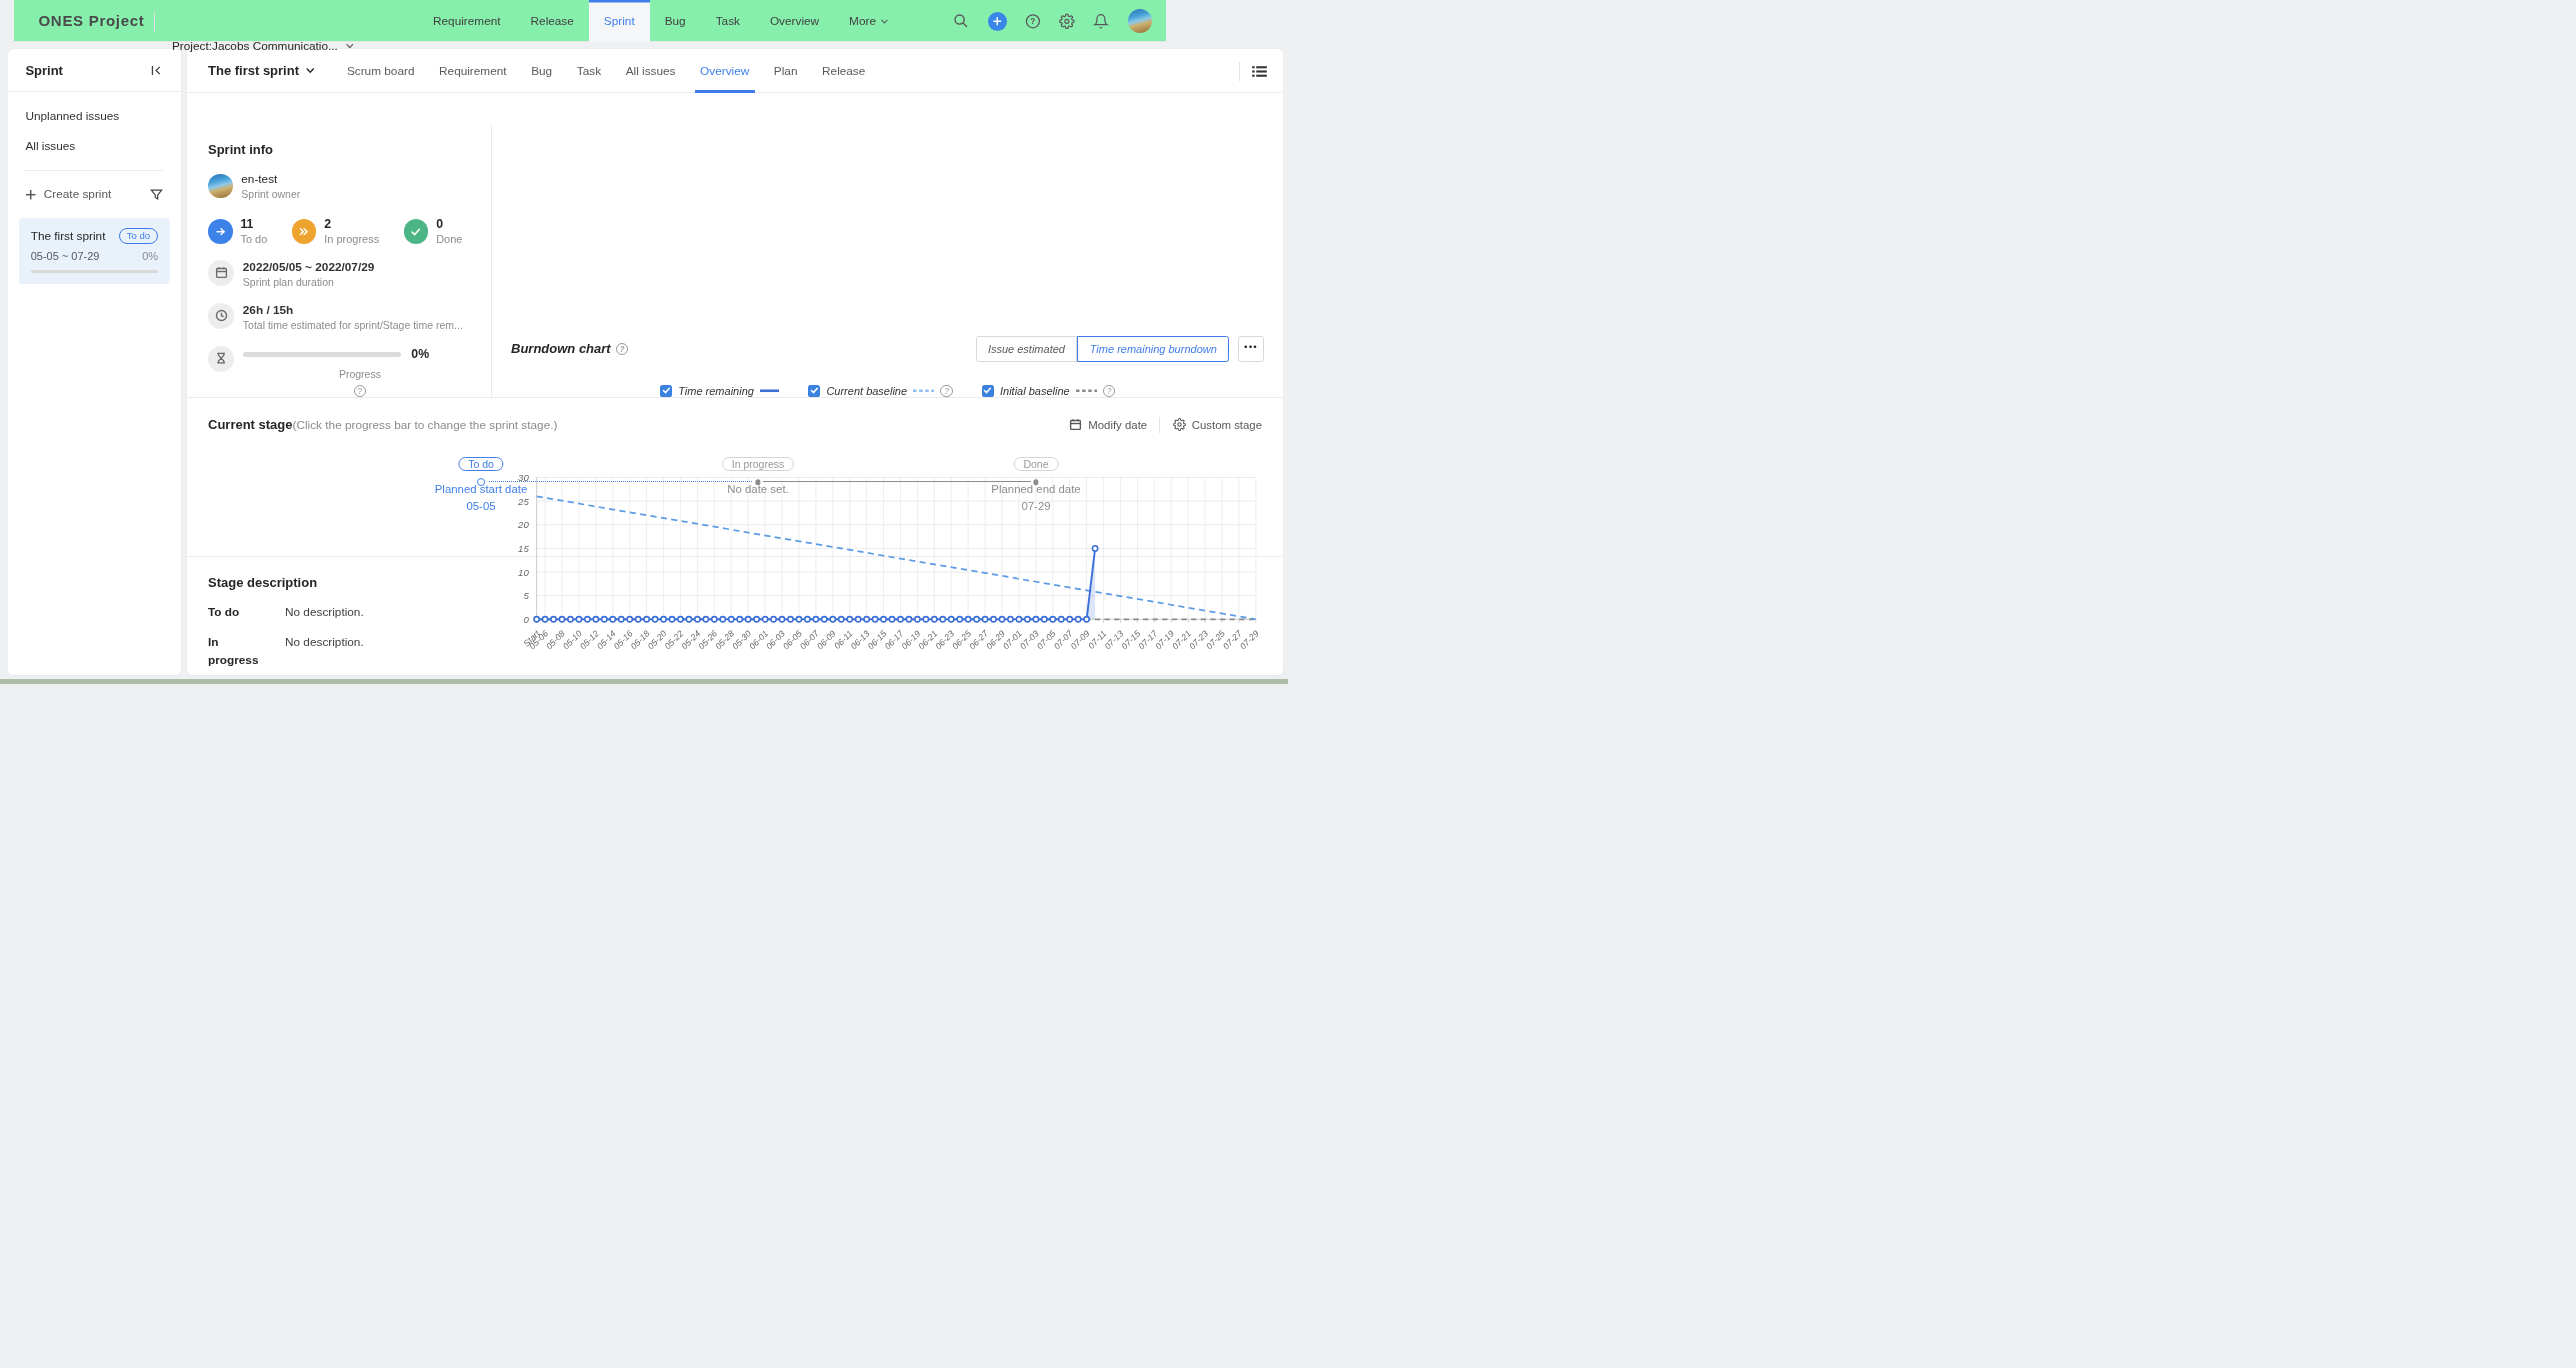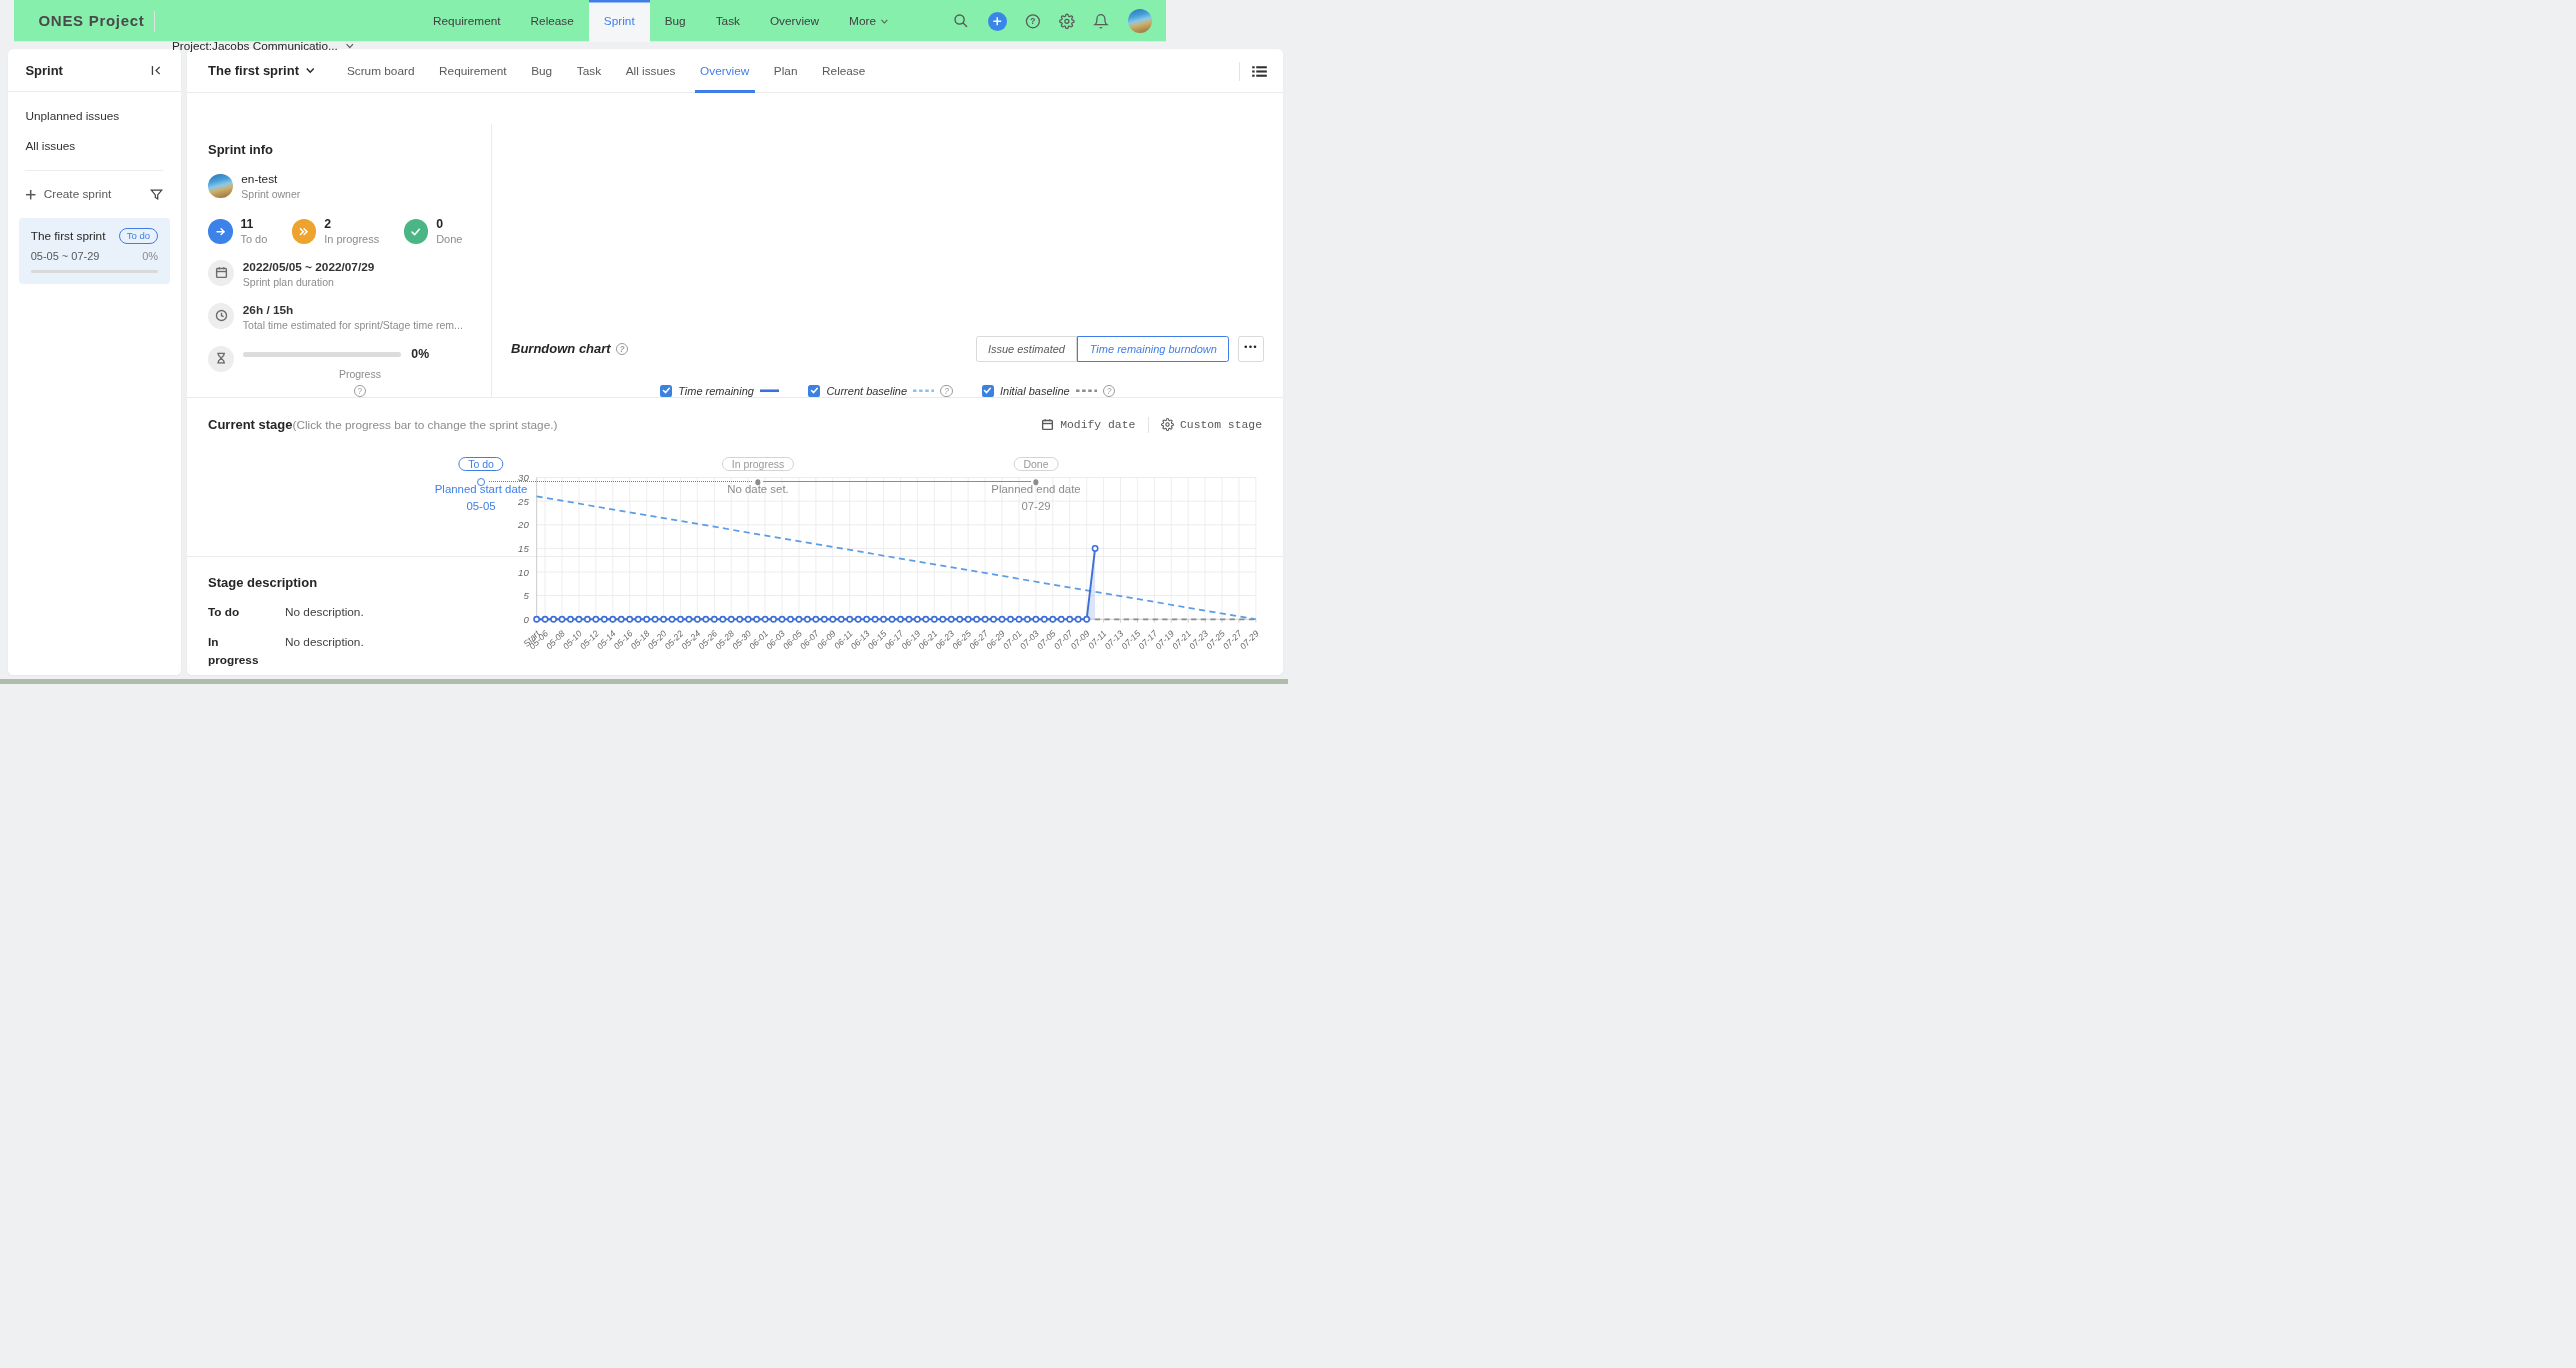--- a/index.html
+++ b/index.html
@@ -89,21 +89,21 @@
   .lg-item { display:flex; align-items:center; gap:6.1px; font-size:11px; color:#333; cursor:pointer; }
   .cbx { width:12.3px; height:12.3px; border-radius:2.6px; background:#3b82e0; display:flex; align-items:center; justify-content:center; flex:none; }
   .chart-wrap { position:absolute; left:0; top:149px; width:791px; height:210px; }
 
   
   .stage-sec { height:158px; padding:0 21px; position:relative; }
   .stage-head { display:flex; align-items:center; padding-top:19px; }
   .stage-title { font-size:13px; font-weight:700; }
   .stage-sub { font-size:11.8px; color:#8c8c8c; }
   .stage-actions { margin-left:auto; display:flex; align-items:center; gap:12.3px; }
-  .sa-btn { display:flex; align-items:center; gap:6.1px; font-size:11.4px; color:#595959; cursor:pointer;font-family:Liberation Mono, monospace; }
+  .sa-btn { display:flex; align-items:center; gap:6.1px; font-size:11.4px; color:#595959; cursor:pointer; }
   .sa-div { width:0.9px; height:15.8px; background:#e3e3e3; }
   .stage-track { position:relative; height:105px; margin-top:3.5px; }
   .st-pill { position:absolute; transform:translateX(-50%); top:19px; }
   .st-pill .pill2 { font-size:10.5px; line-height:17.5px; padding:0 8.8px; border-radius:9.6px; border:0.9px solid #d4d4d4; color:#999; background:#fff; cursor:pointer; }
   .st-pill .pill2.active { border-color:#3f7ee8; color:#3f7ee8; }
   .st-node { position:absolute; top:46px; transform:translate(-50%,-50%); }
   .open-dot { width:7.9px; height:7.9px; border:1.8px solid #3f7ee8; border-radius:50%; background:#fff; }
   .gray-dot { width:5.3px; height:5.3px; background:#8c8c8c; border-radius:50%; }
   .seg-dotted { position:absolute; top:45px; border-top:1.8px dotted #3f7ee8; }
   .seg-solid { position:absolute; top:45px; border-top:1.8px solid #8c8c8c; }

